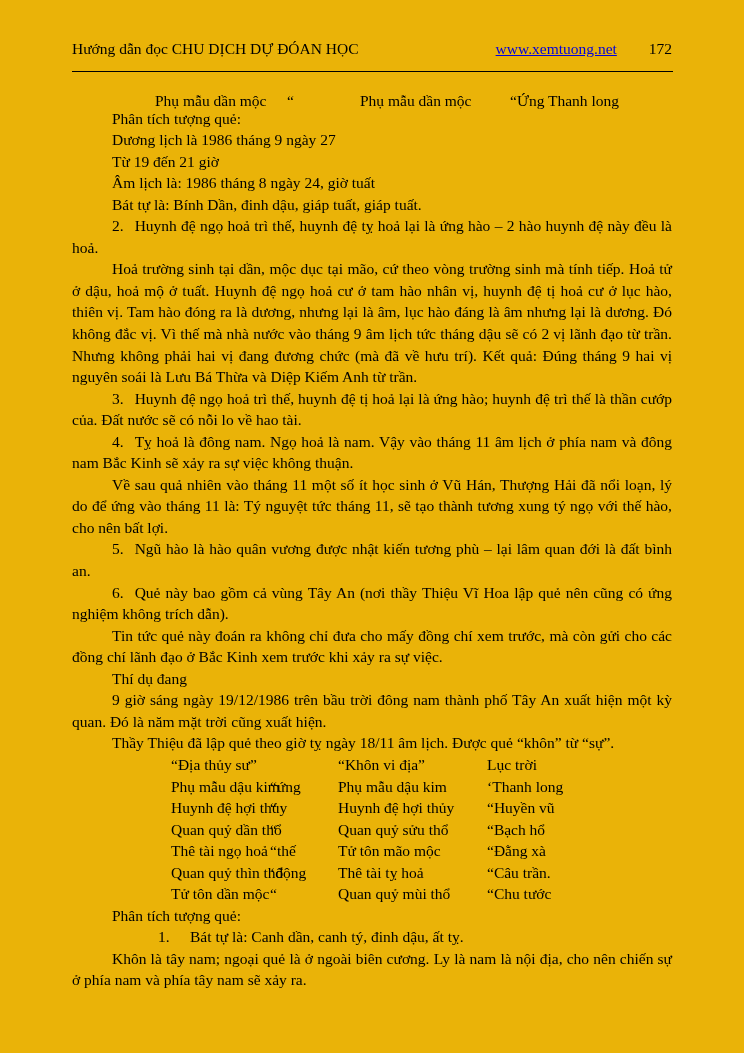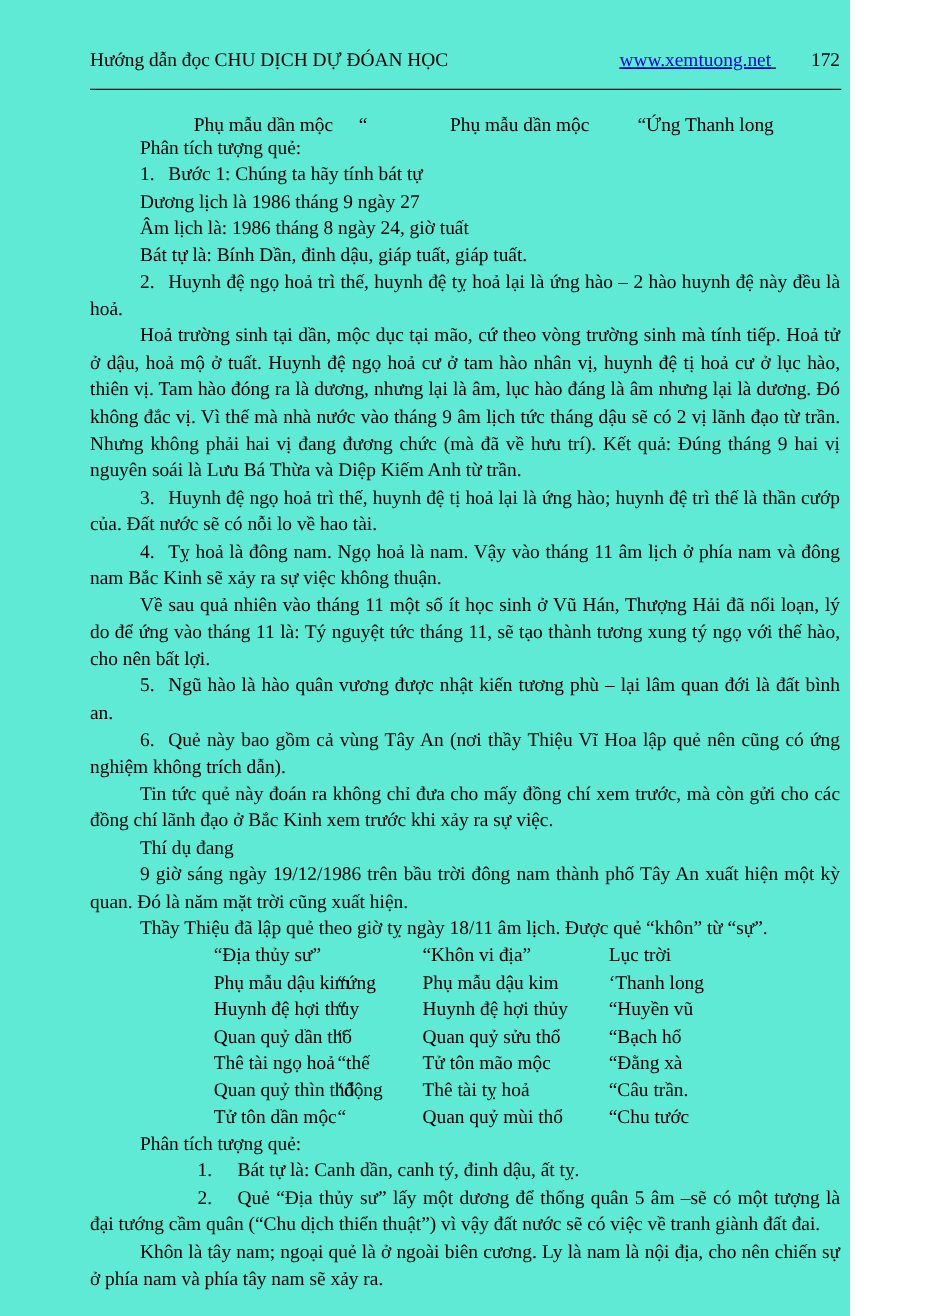--- a/index.html
+++ b/index.html
@@ -1,28 +1,28 @@
 <!DOCTYPE html>
 <html><head>
 <meta charset="utf-8">
 <style>
   html,body { margin:0; padding:0; }
   body {
     width:744px; height:1053px; background:#ffffff; overflow:hidden;
     font-family:"Liberation Serif", serif; color:#000;
   }
-  .page { position:relative; width:680px; height:1053px; background:#5eead4; }
+  .page { position:relative; width:744px; height:1053px; background:#eab308; }
 
   
   .hdr {
     position:absolute; top:38px; left:72px; width:600px;
     font-size:15.5px; line-height:22px; white-space:nowrap;
   }
   .hdr-title { float:left; }
-  .hdr-right { float:right;text-decoration:underline; }
+  .hdr-right { float:right; }
   .hdr-link { color:#0000dd; text-decoration:underline; cursor:pointer; }
   .hdr-page { display:inline-block; margin-left:28px; color:#000; }
   .hdr-rule {
     position:absolute; top:71px; left:72px; width:601px; height:0;
     border-top:1.6px solid #000;
   }
 
   
   .content {
     position:absolute; top:86px; left:72px; width:600px;
@@ -63,22 +63,22 @@
   <div class="content">
 
     <div class="toprow">
       <span class="tc1">Phụ mẫu dần mộc</span>
       <span class="tc2">“</span>
       <span class="tc3">Phụ mẫu dần mộc</span>
       <span class="tc4">“Ứng Thanh long</span>
     </div>
 
     <p class="para"><span>Phân tích tượng quẻ:</span></p>
-    <p class="para"><span class="num">1.</span><span>Bước 1: Chúng ta hãy tính bát tự</span></p>
     <p class="para"><span>Dương lịch là 1986 tháng 9 ngày 27</span></p>
+    <p class="para"><span>Từ 19 đến 21 giờ</span></p>
     <p class="para"><span>Âm lịch là: 1986 tháng 8 ngày 24, giờ tuất</span></p>
     <p class="para"><span>Bát tự là: Bính Dần, đinh dậu, giáp tuất, giáp tuất.</span></p>
     <p class="para"><span class="num">2.</span><span>Huynh đệ ngọ hoả trì thế, huynh đệ tỵ hoả lại là ứng hào – 2 hào huynh đệ này đều là hoả.</span></p>
     <p class="para"><span>Hoả trường sinh tại dần, mộc dục tại mão, cứ theo vòng trường sinh mà tính tiếp. Hoả tử ở dậu, hoả mộ ở tuất. Huynh đệ ngọ hoả cư ở tam hào nhân vị, huynh đệ tị hoả cư ở lục hào, thiên vị. Tam hào đóng ra là dương, nhưng lại là âm, lục hào đáng là âm nhưng lại là dương. Đó không đắc vị. Vì thế mà nhà nước vào tháng 9 âm lịch tức tháng dậu sẽ có 2 vị lãnh đạo từ trần. Nhưng không phải hai vị đang đương chức (mà đã về hưu trí). Kết quả: Đúng tháng 9 hai vị nguyên soái là Lưu Bá Thừa và Diệp Kiếm Anh từ trần.</span></p>
     <p class="para"><span class="num">3.</span><span>Huynh đệ ngọ hoả trì thế, huynh đệ tị hoả lại là ứng hào; huynh đệ trì thế là thần cướp của. Đất nước sẽ có nỗi lo về hao tài.</span></p>
     <p class="para"><span class="num">4.</span><span>Tỵ hoả là đông nam. Ngọ hoả là nam. Vậy vào tháng 11 âm lịch ở phía nam và đông nam Bắc Kinh sẽ xảy ra sự việc không thuận.</span></p>
     <p class="para"><span>Về sau quả nhiên vào tháng 11 một số ít học sinh ở Vũ Hán, Thượng Hải đã nổi loạn, lý do để ứng vào tháng 11 là: Tý nguyệt tức tháng 11, sẽ tạo thành tương xung tý ngọ với thế hào, cho nên bất lợi.</span></p>
     <p class="para"><span class="num">5.</span><span>Ngũ hào là hào quân vương được nhật kiến tương phù – lại lâm quan đới là đất bình an.</span></p>
     <p class="para"><span class="num">6.</span><span>Quẻ này bao gồm cả vùng Tây An (nơi thầy Thiệu Vĩ Hoa lập quẻ nên cũng có ứng nghiệm không trích dẫn).</span></p>
     <p class="para"><span>Tin tức quẻ này đoán ra không chỉ đưa cho mấy đồng chí xem trước, mà còn gửi cho các đồng chí lãnh đạo ở Bắc Kinh xem trước khi xảy ra sự việc.</span></p>
@@ -125,17 +125,16 @@
       <div class="hexrow">
         <span class="hc1">Tử tôn dần mộc</span>
         <span class="hc2">“</span>
         <span class="hc3">Quan quỷ mùi thổ</span>
         <span class="hc4">“Chu tước</span>
       </div>
     </div>
 
     <p class="para"><span>Phân tích tượng quẻ:</span></p>
     <p class="blist"><span class="bnum">1.</span><span>Bát tự là: Canh dần, canh tý, đinh dậu, ất tỵ.</span></p>
-    <p class="blist"><span class="bnum">2.</span><span>Quẻ “Địa thủy sư” lấy một dương để thống quân 5 âm –sẽ có một tượng là đại tướng cầm quân (“Chu dịch thiển thuật”) vì vậy đất nước sẽ có việc về tranh giành đất đai.</span></p>
     <p class="para"><span>Khôn là tây nam; ngoại quẻ là ở ngoài biên cương. Ly là nam là nội địa, cho nên chiến sự ở phía nam và phía tây nam sẽ xảy ra.</span></p>
 
   </div>
 </div>
 
 </body></html>

